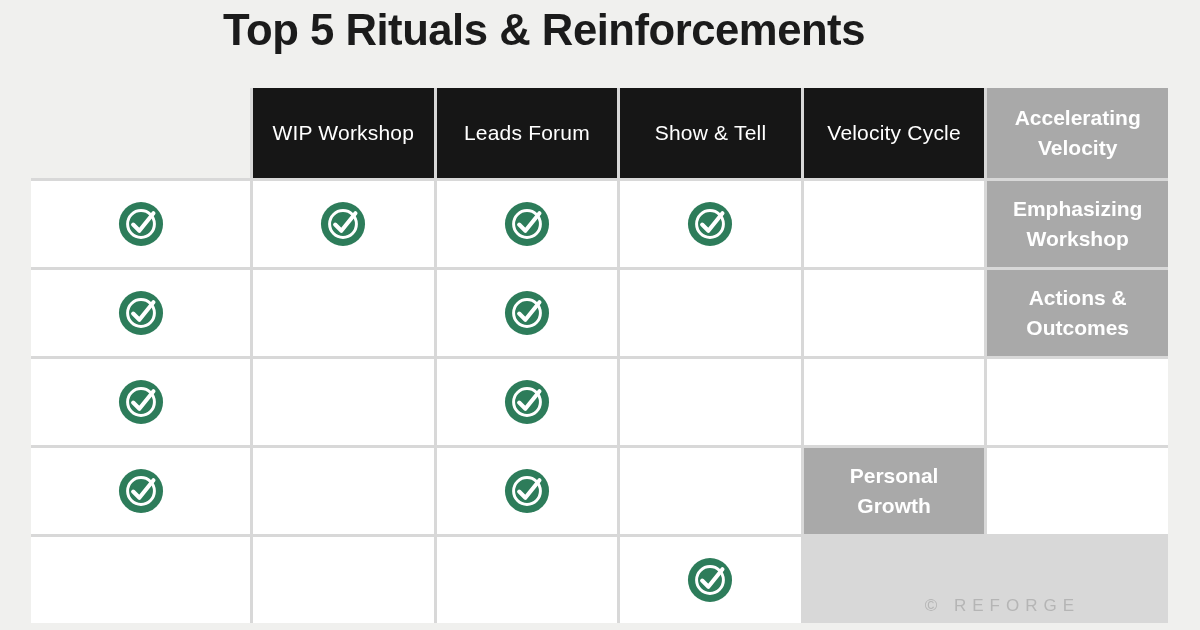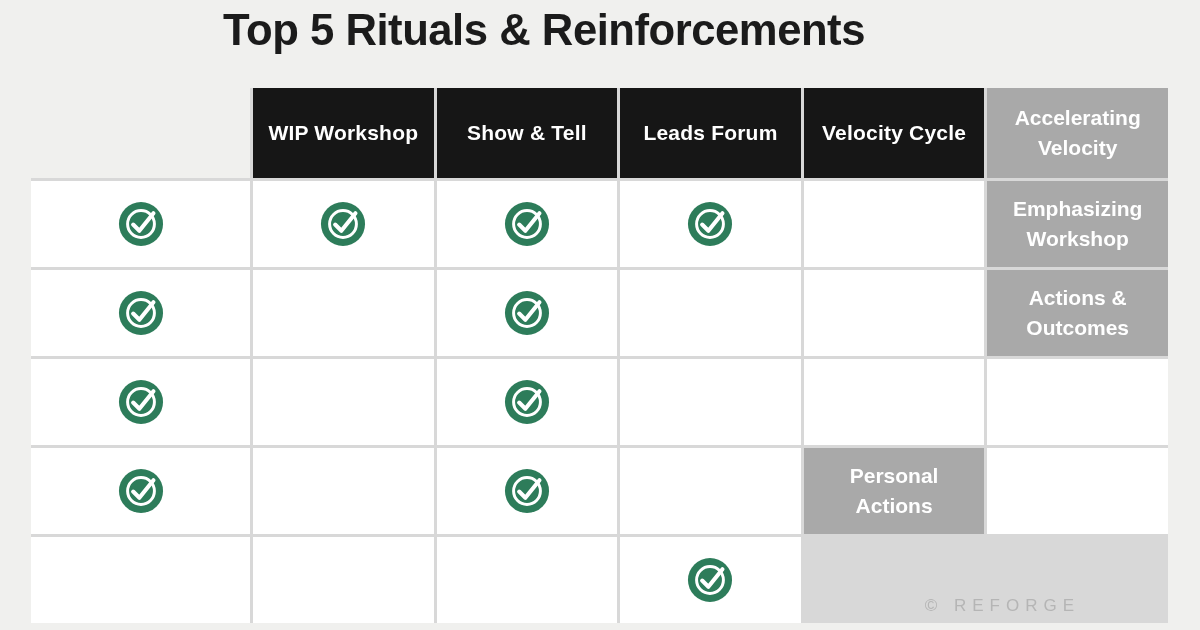--- a/index.html
+++ b/index.html
@@ -47,21 +47,21 @@
     
     box-shadow: -3px -3px 0 3px var(--page-bg, #f0f0ee);
   }
   .hcell {
     background: var(--header-bg, #161616);
     color: var(--header-text, #ffffff);
     display: flex;
     align-items: center;
     justify-content: center;
     font-size: 21px;
-    font-weight: 700;
+    font-weight: 400;
     letter-spacing: 0.2px;
   }
   .rlabel {
     background: var(--row-label-bg, #a9a9a9);
     color: var(--row-label-text, #ffffff);
     display: flex;
     align-items: center;
     justify-content: center;
     text-align: center;
     font-size: 21px;
@@ -92,22 +92,22 @@
 <body>
 
 <div class="canvas">
 
   <h1 class="title">Top 5 Rituals &amp; Reinforcements</h1>
 
   <div class="matrix">
     <div class="corner"></div>
 
   <div class="hcell">WIP Workshop</div>
+      <div class="hcell">Leads Forum</div>
       <div class="hcell">Show &amp; Tell</div>
-      <div class="hcell">Leads Forum</div>
       <div class="hcell">Velocity Cycle</div>
       <div class="rlabel">Accelerating Velocity</div>
       <div class="cell">
         <svg viewBox="0 0 48 48" width="46" height="46" aria-hidden="true">
           <circle cx="24" cy="24" r="23" fill="#2d7c5a"></circle>
           <circle cx="24" cy="24" r="14" fill="none" stroke="#ffffff" stroke-width="3.1"></circle>
           <path d="M15.8 24.6 L22.3 31 L37 12.8" fill="none" stroke="#ffffff" stroke-width="4.3" stroke-linecap="round" stroke-linejoin="round"></path>
         </svg>
       </div>
       <div class="cell">
@@ -178,21 +178,21 @@
       </div>
       <div class="cell"></div>
       <div class="cell">
         <svg viewBox="0 0 48 48" width="46" height="46" aria-hidden="true">
           <circle cx="24" cy="24" r="23" fill="#2d7c5a"></circle>
           <circle cx="24" cy="24" r="14" fill="none" stroke="#ffffff" stroke-width="3.1"></circle>
           <path d="M15.8 24.6 L22.3 31 L37 12.8" fill="none" stroke="#ffffff" stroke-width="4.3" stroke-linecap="round" stroke-linejoin="round"></path>
         </svg>
       </div>
       <div class="cell"></div>
-      <div class="rlabel">Personal Actions</div>
+      <div class="rlabel">Personal Growth</div>
       <div class="cell"></div>
       <div class="cell"></div>
       <div class="cell"></div>
       <div class="cell"></div>
       <div class="cell">
         <svg viewBox="0 0 48 48" width="46" height="46" aria-hidden="true">
           <circle cx="24" cy="24" r="23" fill="#2d7c5a"></circle>
           <circle cx="24" cy="24" r="14" fill="none" stroke="#ffffff" stroke-width="3.1"></circle>
           <path d="M15.8 24.6 L22.3 31 L37 12.8" fill="none" stroke="#ffffff" stroke-width="4.3" stroke-linecap="round" stroke-linejoin="round"></path>
         </svg>

